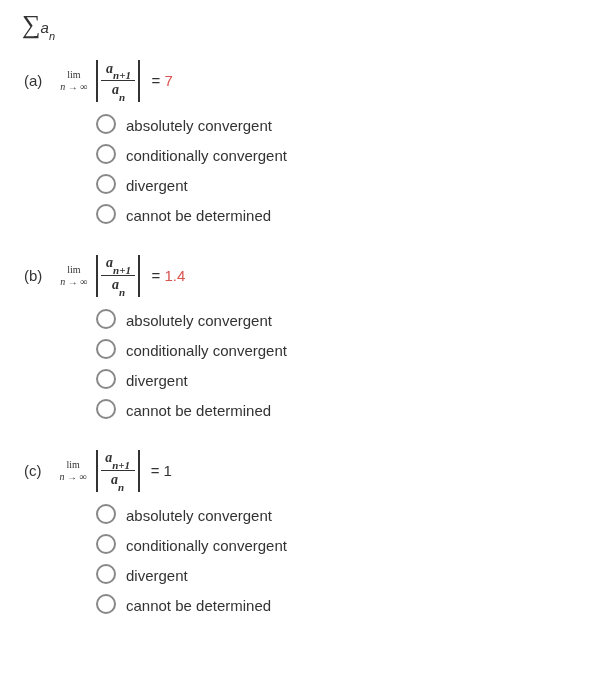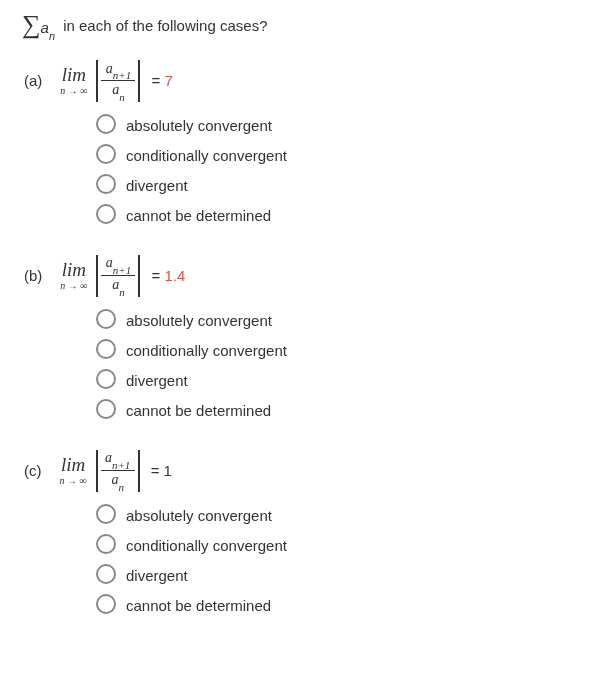--- a/index.html
+++ b/index.html
@@ -51,31 +51,31 @@
       display: inline-flex;
       align-items: center;
       font-family: "Times New Roman", serif;
     }
     .lim-block {
       text-align: center;
       margin-right: 6px;
       line-height: 1;
     }
     .lim-word {
-      font-size: 19px;
-      font-style: italic;
+      font-size: 10px;
     }
     .lim-under {
       font-size: 10px;
       font-style: italic;
       margin-top: 2px;
     }
     .abs-frac {
       display: inline-flex;
       align-items: flex-end;
+      font-weight: bold;
     }
     .abs-bar {
       width: 2px;
       height: 42px;
       background: #333;
       margin: 0 3px;
     }
     .frac {
       display: inline-flex;
       flex-direction: column;
@@ -124,21 +124,20 @@
 </head>
 <body>
 
 <div class="question-text">
   <span class="sigma-expr">
     <span class="sigma">∑</span>
     <span>
       <span class="italic-a">a</span><span class="sub">n</span>
     </span>
   </span>
-  <span>in each of the following cases?</span>
 </div>
 
 <div class="part">
   <div class="part-row">
     <span class="part-label">(a)</span>
     <span class="limit-expr">
       <span class="lim-block">
         <div class="lim-word">lim</div>
         <div class="lim-under">n → ∞</div>
       </span>

